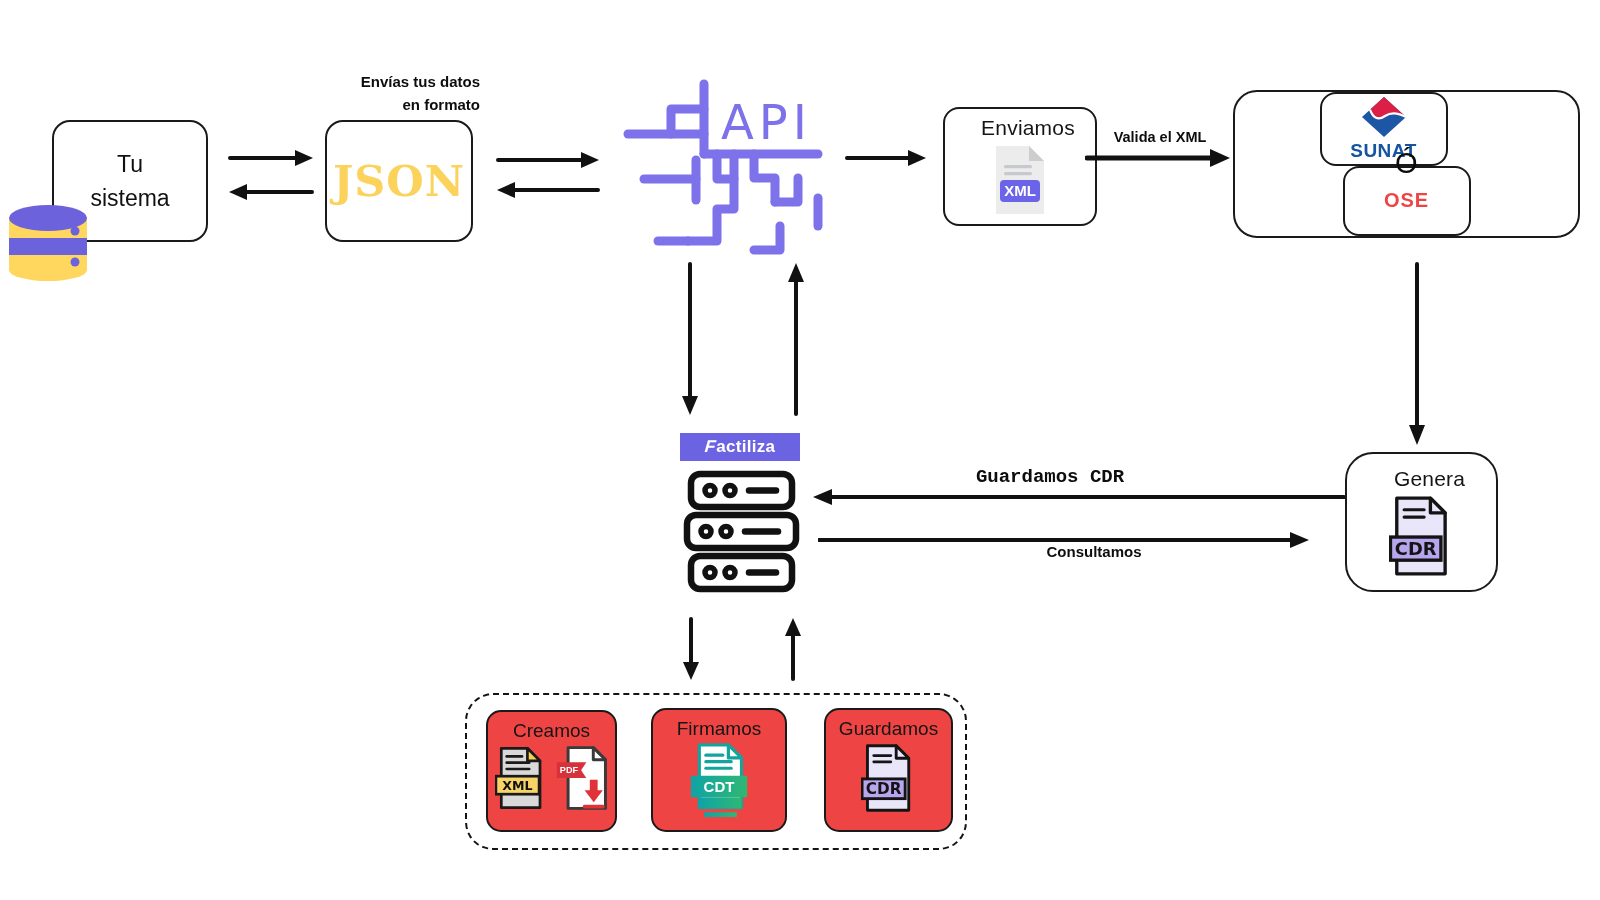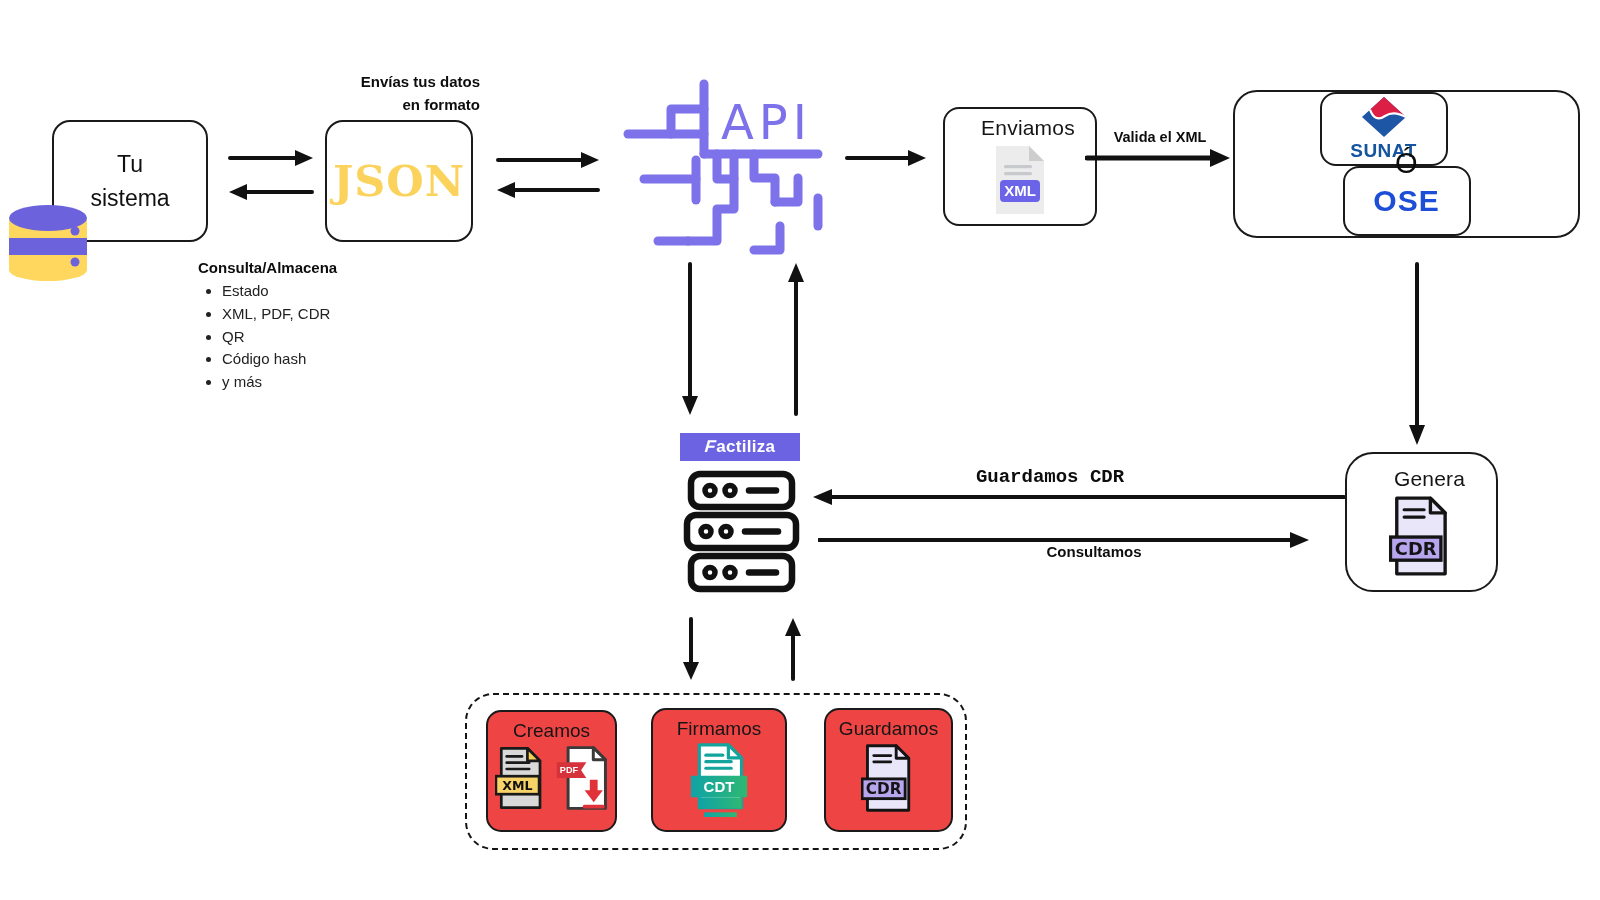--- a/index.html
+++ b/index.html
@@ -16,21 +16,21 @@
   .json-word{font-family:"DejaVu Serif",serif;font-weight:700;font-size:43px;color:#FBD35C;letter-spacing:1px;}
   .caption{position:absolute;font-weight:700;font-size:15px;line-height:1.55;text-align:right;color:#0d0d0d;}
   .consulta{position:absolute;font-size:15px;color:#222;}
   .consulta .hdr{font-weight:700;font-size:15px;color:#0d0d0d;}
   .consulta ul{margin:5px 0 0 0;padding-left:24px;}
   .consulta li{margin:0 0 3px 0;line-height:1.32;}
   .brand{position:absolute;background:#6C63E3;color:#fff;display:flex;align-items:center;justify-content:center;
          font-weight:700;font-size:17px;letter-spacing:.3px;}
   .fk{display:inline-block;transform:skewX(-16deg);font-weight:800;margin-right:1px;}
   .sunat-txt{font-weight:700;font-size:19px;color:#15549E;letter-spacing:.5px;margin-top:2px;}
-  .ose-txt{font-weight:700;font-size:30px;color:#1d4ed8;letter-spacing:1px;}
+  .ose-txt{font-weight:700;font-size:20px;color:#ef4444;letter-spacing:1px;}
   .o-sep{position:absolute;font-size:29px;font-weight:400;color:#0b0b0b;}
   .card-title{font-size:19px;font-weight:400;color:#151515;margin-top:8px;}
   .dashed{position:absolute;border:2.5px dashed #141414;border-radius:28px;box-sizing:border-box;background:transparent;}
   svg{display:block;}
 </style>
 </head>
 <body>
 
 <div class="canvas">
 
@@ -61,30 +61,20 @@
 
   <div class="caption" style="left:320px;top:70px;width:160px;">
     <div>Envías tus datos</div>
     <div>en formato</div>
   </div>
 
   <div class="box" style="left:325px;top:120px;width:148px;height:122px;">
     <span class="json-word">JSON</span>
   </div>
 
-  <div class="consulta" style="left:198px;top:259px;width:210px;">
-    <div class="hdr">Consulta/Almacena</div>
-    <ul>
-      <li>Estado</li>
-      <li>XML, PDF, CDR</li>
-      <li>QR</li>
-      <li>Código hash</li>
-      <li>y más</li>
-    </ul>
-  </div>
 
   <svg class="abs" style="left:496px;top:150px;" width="104" height="20">
     <line x1="2" y1="10" x2="86" y2="10" stroke="#111" stroke-width="4" stroke-linecap="round"></line>
     <polygon points="85,2 103,10 85,18" fill="#111"></polygon>
   </svg>
   <svg class="abs" style="left:496px;top:180px;" width="104" height="20">
     <line x1="102" y1="10" x2="18" y2="10" stroke="#111" stroke-width="4" stroke-linecap="round"></line>
     <polygon points="19,2 1,10 19,18" fill="#111"></polygon>
   </svg>
 

